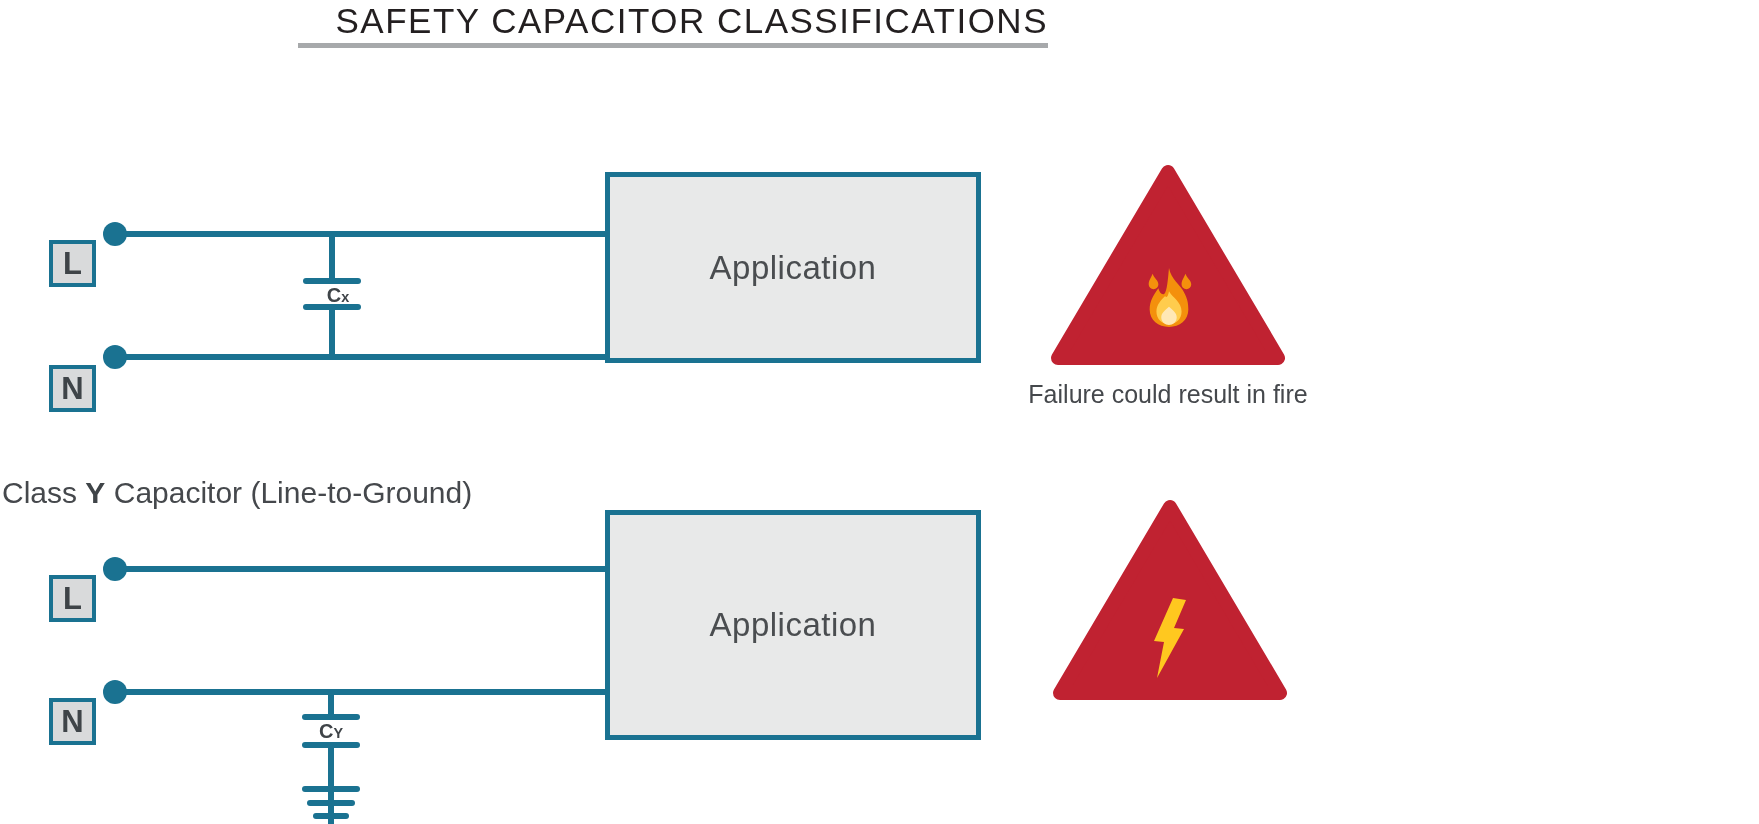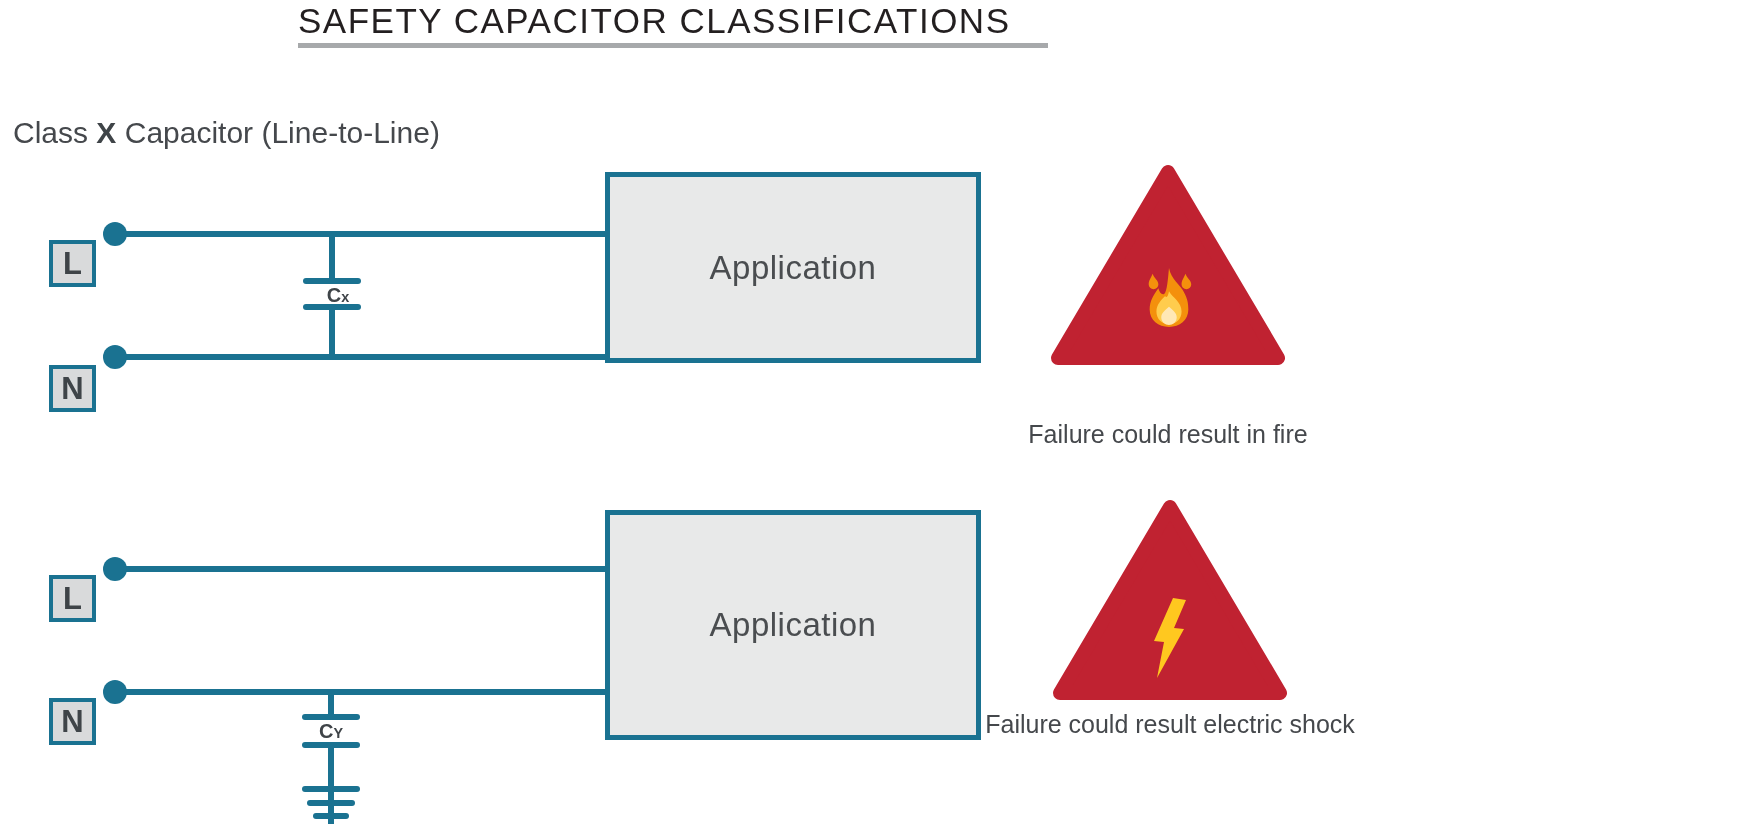--- a/index.html
+++ b/index.html
@@ -10,21 +10,21 @@
     --text-dark:#45484C;
     --title-dark:#231F20;
     --underline-gray:#A7A9AB;
   }
   *{box-sizing:border-box;margin:0;padding:0;}
   body{background:#fff;font-family:"Liberation Sans",sans-serif;}
   .canvas{position:relative;width:1759px;height:824px;background:#fff;overflow:hidden;}
 
   .page-title{
     position:absolute;left:298px;top:1px;width:750px;
-    text-align:left;font-size:35px;font-weight:400;letter-spacing:1.5px;
+    text-align:right;font-size:35px;font-weight:400;letter-spacing:1.5px;
     color:var(--title-dark);white-space:nowrap;
   }
   .title-underline{position:absolute;left:298px;top:43px;width:750px;height:5px;background:var(--underline-gray);}
 
   .section-label{
     position:absolute;font-size:30px;color:var(--text-dark);white-space:nowrap;
   }
   .section-label b{font-weight:700;color:#3F4448;}
 
   .wire{position:absolute;background:var(--circuit-blue);}
@@ -56,23 +56,20 @@
   .icon-svg{position:absolute;}
 </style>
 </head>
 <body>
 
 <div class="canvas">
 
   <h1 class="page-title">SAFETY CAPACITOR CLASSIFICATIONS</h1>
   <div class="title-underline"></div>
 
-  <div class="section-label" style="left:13px;top:116px;">
-    <span>Class</span>&nbsp;<b>X</b>&nbsp;<span>Capacitor (Line-to-Line)</span>
-  </div>
 
   <div class="wire" style="left:115px;top:231px;width:490px;height:6px;"></div>
   <div class="dot" style="left:103px;top:222px;"></div>
   <div class="wire" style="left:115px;top:354px;width:490px;height:6px;"></div>
   <div class="dot" style="left:103px;top:345px;"></div>
 
   <div class="terminal" style="left:49px;top:240px;">
     <span>L</span>
   </div>
   <div class="terminal" style="left:49px;top:365px;">
@@ -94,22 +91,25 @@
   <svg class="tri-svg" style="left:1048px;top:160px;" width="240" height="210" viewBox="0 0 240 210">
     <polygon points="120,12 230,198 10,198" fill="#C02231" stroke="#C02231" stroke-width="14" stroke-linejoin="round"></polygon>
   </svg>
   <svg class="icon-svg" style="left:1140px;top:266px;" width="58" height="62" viewBox="0 0 60 64">
     <path d="M13,8 C15,13 19,15 19,19 A5,5 0 1 1 9,19 C9,15 11,13 13,8 Z" fill="#F4900C"></path>
     <path d="M47,8 C49,13 53,15 53,19 A5,5 0 1 1 43,19 C43,15 45,13 47,8 Z" fill="#F4900C"></path>
     <path d="M30,2 C32,14 42,19 46,28 C49,34 50,38 50,45 C50,56 41,63 30,63 C19,63 10,56 10,45 C10,36 14,30 19,23 C20,27 22,30 25,29 C28,27 29,12 30,2 Z" fill="#F4900C"></path>
     <path d="M30,26 C34,33 43,37 43,47 C43,55 37,60 30,60 C23,60 17,55 17,47 C17,40 22,35 26,31 C27,33 29,32 30,26 Z" fill="#FFCC4D"></path>
     <path d="M30,42 C34,46 38,48 38,53 C38,58 34,61 30,61 C26,61 22,58 22,53 C22,48 26,46 30,42 Z" fill="#FFE8B6"></path>
   </svg>
-  <div class="caption" style="left:978px;top:380px;width:380px;margin-top:40px;">Failure could result in fire</div>
+  <div class="caption" style="left:978px;top:380px;width:380px;">Failure could result in fire</div>
 
+  <div class="section-label" style="left:2px;top:476px;">
+    <span>Class</span>&nbsp;<b>Y</b>&nbsp;<span>Capacitor (Line-to-Ground)</span>
+  </div>
 
   <div class="wire" style="left:115px;top:566px;width:490px;height:6px;"></div>
   <div class="dot" style="left:103px;top:557px;"></div>
   <div class="wire" style="left:115px;top:689px;width:490px;height:6px;"></div>
   <div class="dot" style="left:103px;top:680px;"></div>
 
   <div class="terminal" style="left:49px;top:575px;">
     <span>L</span>
   </div>
   <div class="terminal" style="left:49px;top:698px;">
@@ -131,15 +131,14 @@
   <div class="app-box" style="top:510px;height:230px;">
     <span>Application</span>
   </div>
 
   <svg class="tri-svg" style="left:1050px;top:495px;" width="240" height="210" viewBox="0 0 240 210">
     <polygon points="120,12 230,198 10,198" fill="#C02231" stroke="#C02231" stroke-width="14" stroke-linejoin="round"></polygon>
   </svg>
   <svg class="icon-svg" style="left:1148px;top:598px;" width="40" height="80" viewBox="0 0 40 80">
     <path d="M25,0 L38,2 L26,30 L36,31 L9,80 L16,44 L6,43 Z" fill="#FFC81F"></path>
   </svg>
-  <div class="caption" style="left:950px;top:710px;width:440px;">Failure could result electric shock</div>
 
 </div>
 
 </body></html>

